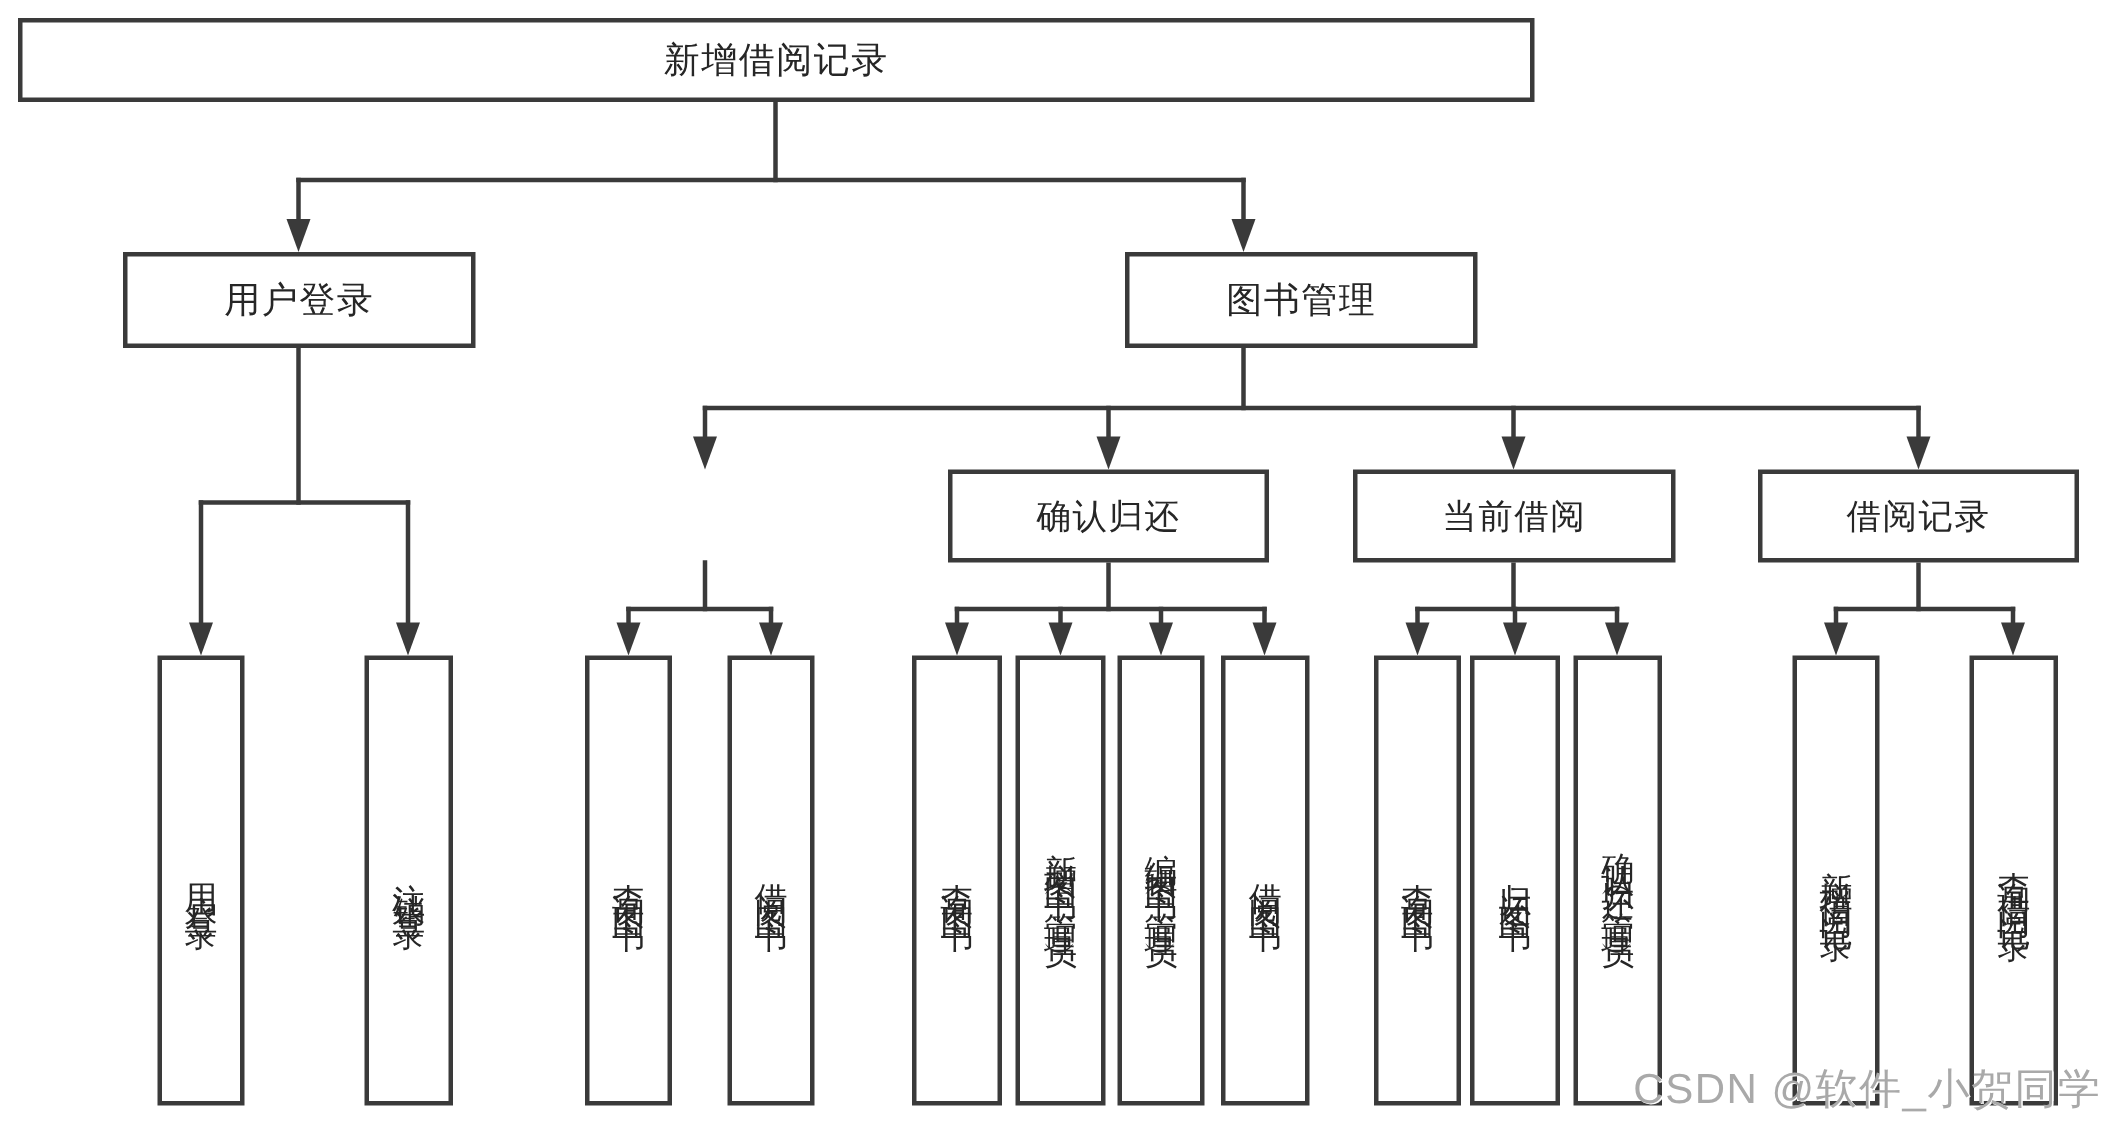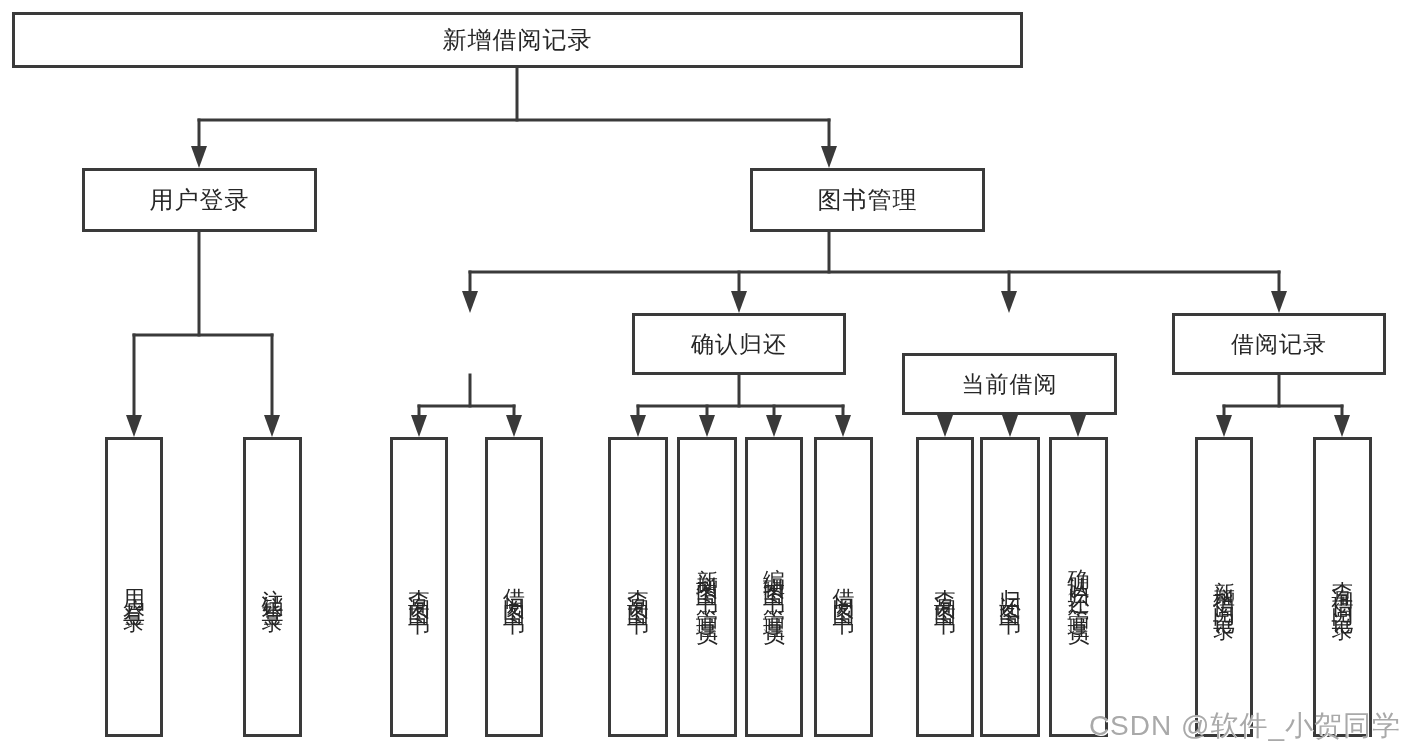--- a/index.html
+++ b/index.html
@@ -133,21 +133,21 @@
   <div class="hbox" style="left:82px;top:168px;width:235px;height:64px;">
     <span>用户登录</span>
   </div>
   <div class="hbox" style="left:712px;top:168px;width:235px;height:64px;margin-left:38px;">
     <span>图书管理</span>
   </div>
 
   <div class="hbox l2" style="left:632px;top:313px;width:214px;height:62px;">
     <span>确认归还</span>
   </div>
-  <div class="hbox l2" style="left:902px;top:313px;width:215px;height:62px;margin-top:40px;">
+  <div class="hbox l2" style="left:902px;top:313px;width:215px;height:62px;">
     <span>当前借阅</span>
   </div>
   <div class="hbox l2" style="left:1172px;top:313px;width:214px;height:62px;">
     <span>借阅记录</span>
   </div>
 
   <div class="vbox" style="left:105px;top:437px;width:58px;height:300px;">
     <span>用户登录</span>
   </div>
   <div class="vbox" style="left:243px;top:437px;width:59px;height:300px;">

